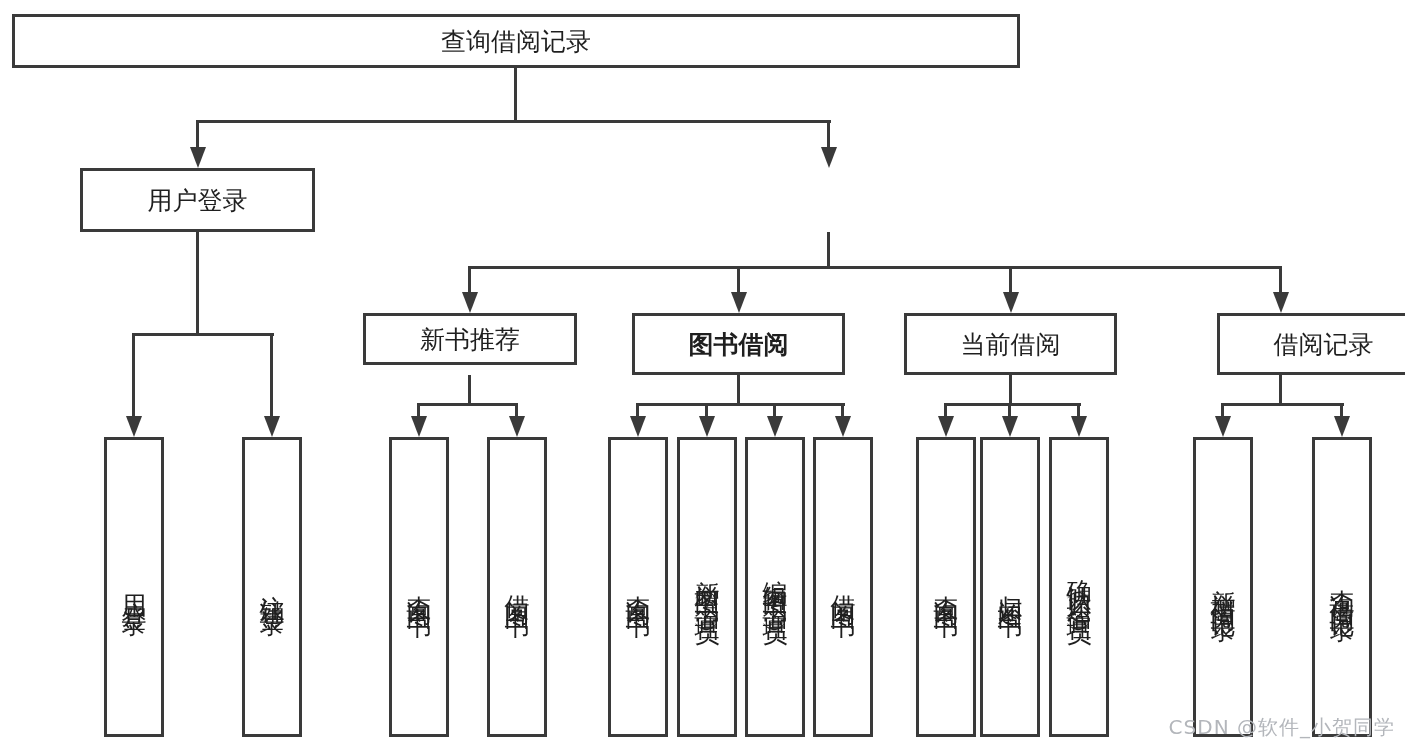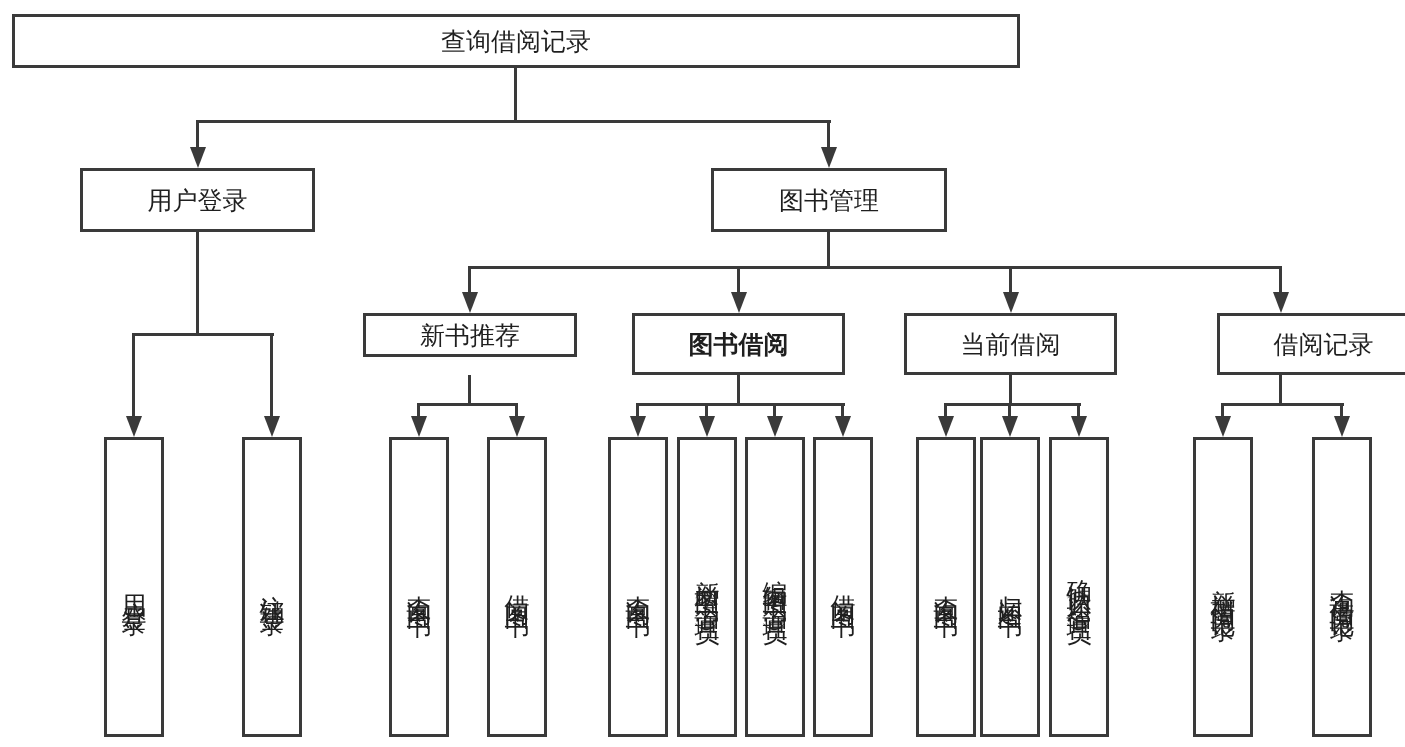--- a/index.html
+++ b/index.html
@@ -63,43 +63,40 @@
   <div class="vl" style="left:514px;top:68px;height:52px;"></div>
   <div class="hl" style="left:196px;top:120px;width:635px;"></div>
   <div class="vl" style="left:196px;top:120px;height:29px;"></div>
   <div class="ar" style="left:190px;top:147px;"></div>
   <div class="vl" style="left:827px;top:120px;height:29px;"></div>
   <div class="ar" style="left:821px;top:147px;"></div>
 
   <div class="box" style="left:80px;top:168px;width:235px;height:64px;">
     <span>用户登录</span>
   </div>
-  <div class="box" style="left:711px;top:168px;width:236px;height:64px;">
-    <span>图书管理</span>
-  </div>
 
   <div class="vl" style="left:196px;top:232px;height:103px;"></div>
   <div class="hl" style="left:132px;top:333px;width:142px;"></div>
   <div class="vl" style="left:132px;top:333px;height:85px;"></div>
   <div class="ar" style="left:126px;top:416px;"></div>
   <div class="vl" style="left:270px;top:333px;height:85px;"></div>
   <div class="ar" style="left:264px;top:416px;"></div>
 
   <div class="vl" style="left:827px;top:232px;height:37px;"></div>
   <div class="hl" style="left:468px;top:266px;width:813px;"></div>
   <div class="vl" style="left:468px;top:266px;height:29px;"></div>
   <div class="ar" style="left:462px;top:292px;"></div>
   <div class="vl" style="left:737px;top:266px;height:29px;"></div>
   <div class="ar" style="left:731px;top:292px;"></div>
   <div class="vl" style="left:1009px;top:266px;height:29px;"></div>
   <div class="ar" style="left:1003px;top:292px;"></div>
   <div class="vl" style="left:1279px;top:266px;height:29px;"></div>
   <div class="ar" style="left:1273px;top:292px;"></div>
 
-  <div class="box" style="left:363px;top:313px;width:214px;height:44px;">
+  <div class="box" style="left:363px;top:313px;width:214px;height:52px;">
     <span>新书推荐</span>
   </div>
   <div class="box" style="left:632px;top:313px;width:213px;height:62px;font-weight:bold;">
     <span>图书借阅</span>
   </div>
   <div class="box" style="left:904px;top:313px;width:213px;height:62px;text-align:center;">
     <span>当前借阅</span>
   </div>
   <div class="box" style="left:1217px;top:313px;width:213px;height:62px;">
     <span>借阅记录</span>
@@ -176,14 +173,17 @@
     <span class="vtext">确认归还（管理员）</span>
   </div>
 
   <div class="box leaf" style="left:1193px;top:437px;width:60px;height:300px;">
     <span class="vtext">新增借阅记录</span>
   </div>
   <div class="box leaf" style="left:1312px;top:437px;width:60px;height:300px;">
     <span class="vtext">查询借阅记录</span>
   </div>
 
+  <div class="watermark">
+    <span>CSDN @软件_小贺同学</span>
+  </div>
 
 </div>
 
 </body></html>

